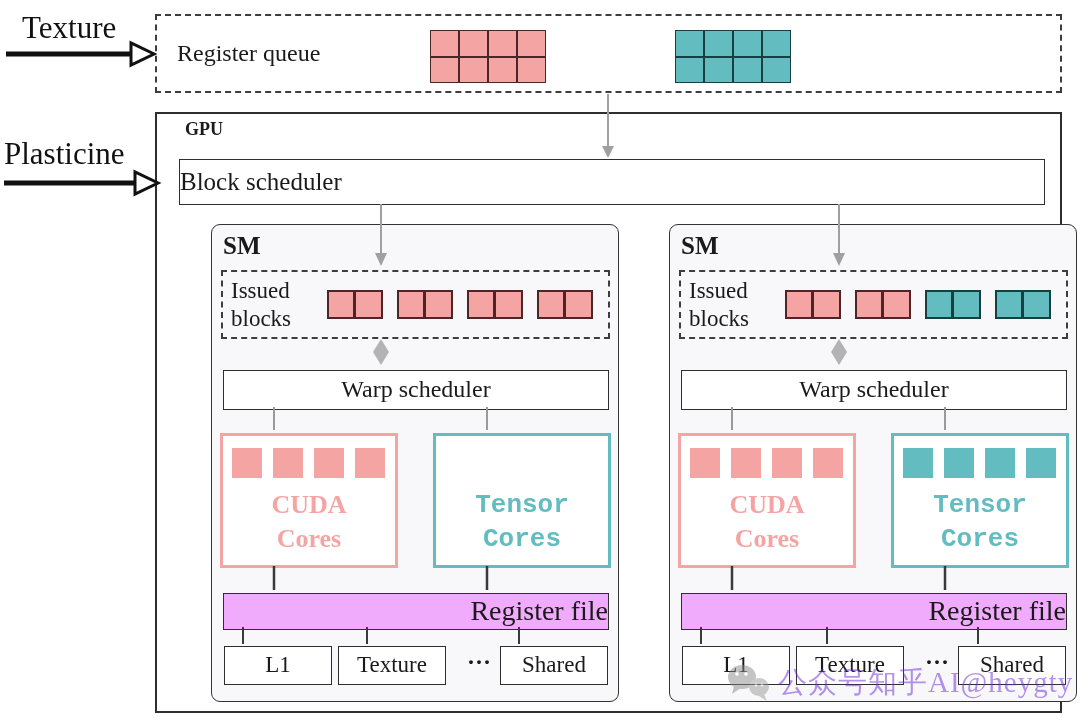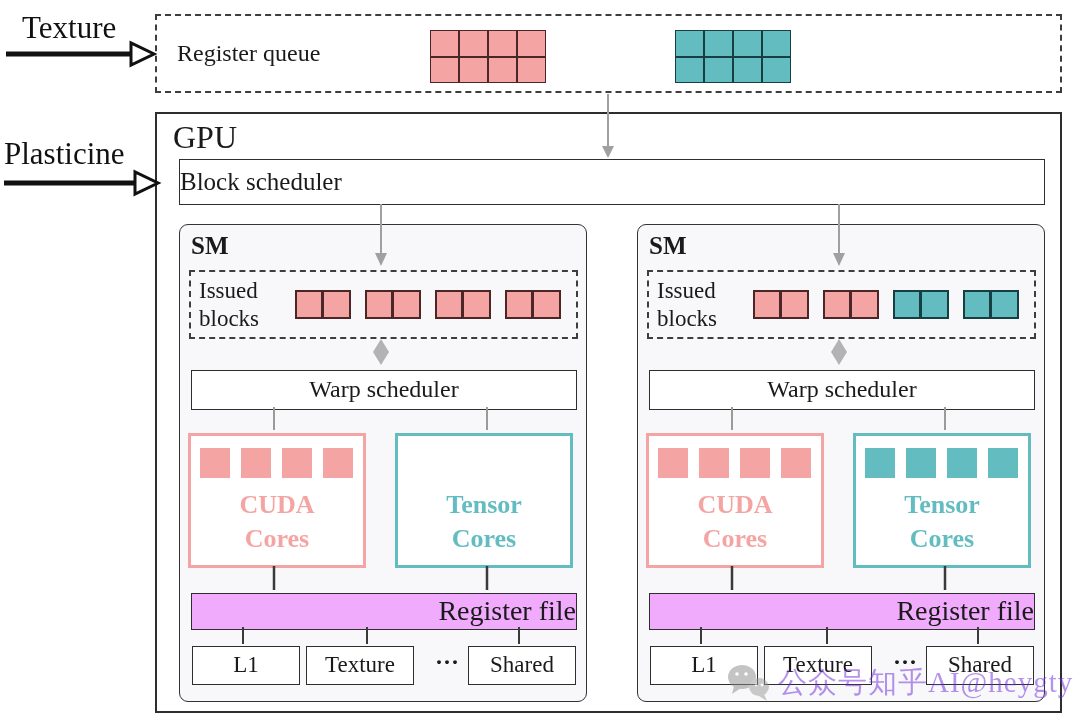--- a/index.html
+++ b/index.html
@@ -22,32 +22,32 @@
     display:grid; grid-template-columns:repeat(4,1fr);
     width:116px; height:53px;
   }
   .grid .cell { border:1.5px solid; }
 
   
   .gpu-box {
     left:155px; top:112px; width:907px; height:601px;
     border:2px solid #2e2e2e; background:#fff;
   }
-  .gpu-title { left:16px; top:5px; font-size:32px; font-weight:normal; }
+  .gpu-title { left:28px; top:5px; font-size:18px; font-weight:bold; }
 
   .block-scheduler {
     left:22px; top:45px; width:866px; height:46px;
     border:1.5px solid #2e2e2e; background:#fff;
     text-align:left; font-size:25px; line-height:43px;
   }
 
   
   .sm-box {
     top:110px; width:408px; height:478px;
-    border:1.5px solid #333; border-radius:9px; background:#f8f8fa;
+    border:1.5px solid #333; border-radius:9px; background:#f8f8fa;margin-left:32px;
   }
   .sm-left  { left:22px;  }
   .sm-right { left:480px; }
   .sm-title { left:11px; top:7px; font-size:25px; font-weight:bold; }
 
   .issued-box {
     left:9px; top:45px; width:389px; height:69px;
     border:2px dashed #3d3d3d; background:transparent;
     display:flex; align-items:center;
   }
@@ -58,21 +58,21 @@
   .pair .cell + .cell { border-left-width:1px; }
 
   .warp-scheduler {
     left:11px; top:145px; width:386px; height:40px;
     border:1.5px solid #2e2e2e; background:#fff;
     text-align:center; font-size:24px; line-height:37px;
   }
 
   .cores-box { top:208px; width:178px; height:135px; background:#fff;padding-left:8px; }
   .cuda-box   { left:8px;   border:3px solid var(--pink); }
-  .tensor-box { left:215px; border:3px solid var(--teal); }
+  .tensor-box { left:221px; border:3px solid var(--teal);font-family:Liberation Mono, monospace; }
   .cores-squares { position:absolute; top:12px; left:9px; display:flex; gap:11px; }
   .cores-squares .cell { width:30px; height:30px; border:none; }
   .cores-text {
     position:absolute; top:52px; left:0; right:0;
     text-align:center; font-size:26px; font-weight:bold; line-height:34px;
   }
   .cuda-box .cores-text { color:var(--pink); }
   .tensor-box .cores-text { color:var(--teal); }
 
   .register-file {

